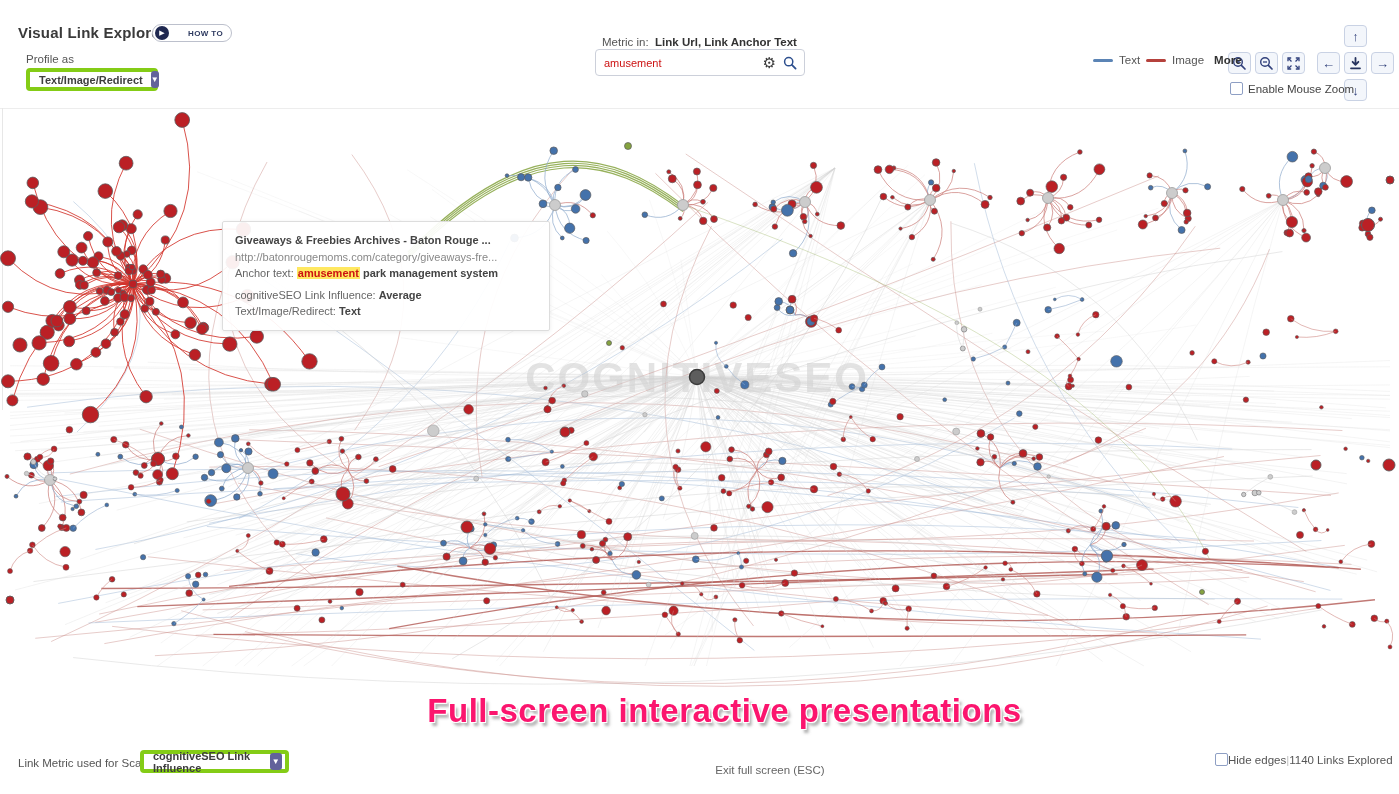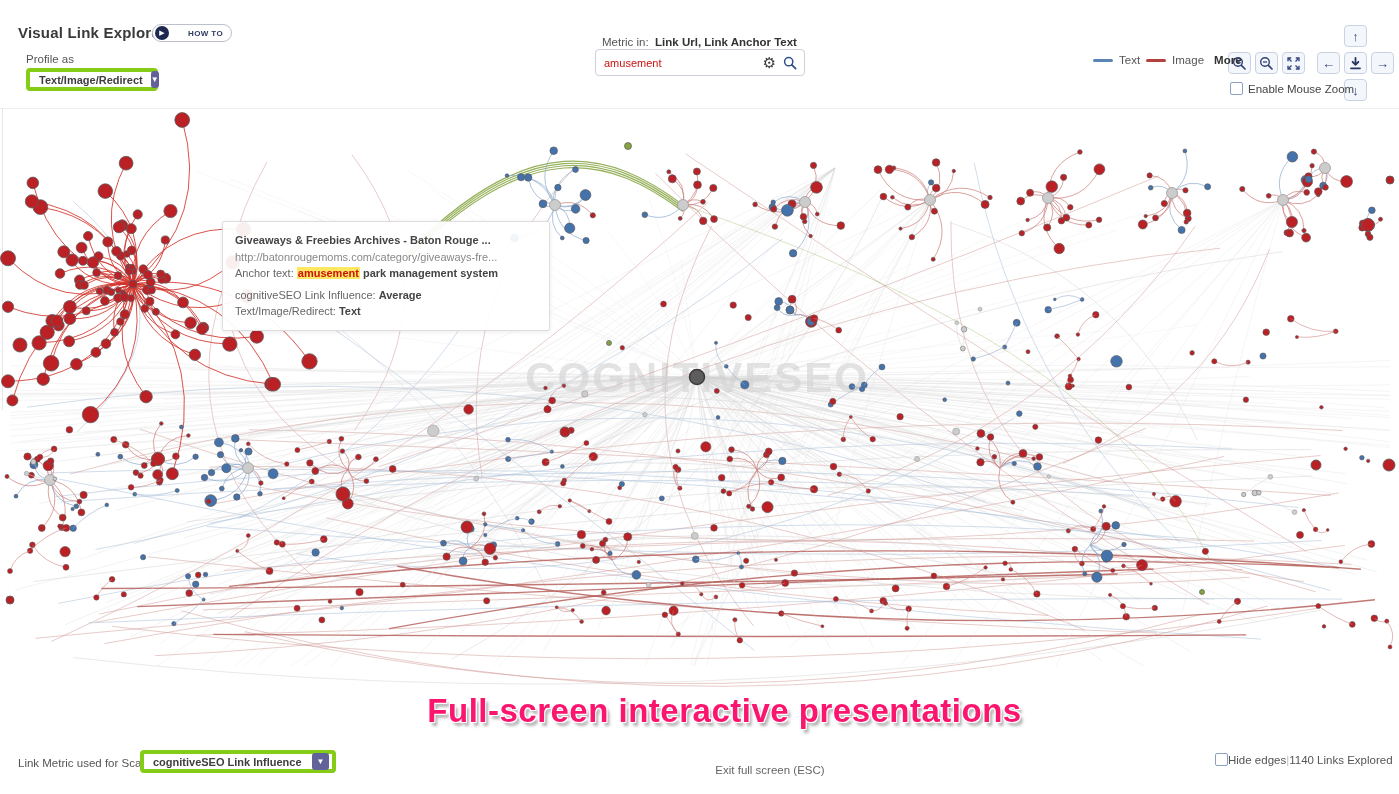--- a/index.html
+++ b/index.html
@@ -63,21 +63,21 @@
 
   
   .banner { left:50px; top:692px; width:1349px; text-align:center; z-index:4;
     font-size:33px; font-weight:bold; color:#fb156e; letter-spacing:.5px;
     text-shadow:-1px -1px 0 #fff, 1px -1px 0 #fff, -1px 1px 0 #fff, 1px 1px 0 #fff,
       3px 4px 3px rgba(110,110,110,.55); }
 
   
   .ftr { z-index:5; }
   .metric-label { left:18px; top:757px; font-size:11.5px; color:#555; }
-  .dd-metric { left:140px; top:750px; width:196px; }
+  .dd-metric { left:140px; top:750px; width:149px; }
   .exit-label { left:660px; top:764px; width:220px; text-align:center; font-size:11.5px; color:#666; }
   .ftr-right { left:1215px; top:753px; display:flex; align-items:center; font-size:11.5px; color:#555; }
   .ftr-right .sep { color:#c0c0c0; }
 </style>
 </head>
 <body>
 
 <div id="stage">
 
   <div class="abs hairline-top"></div>

